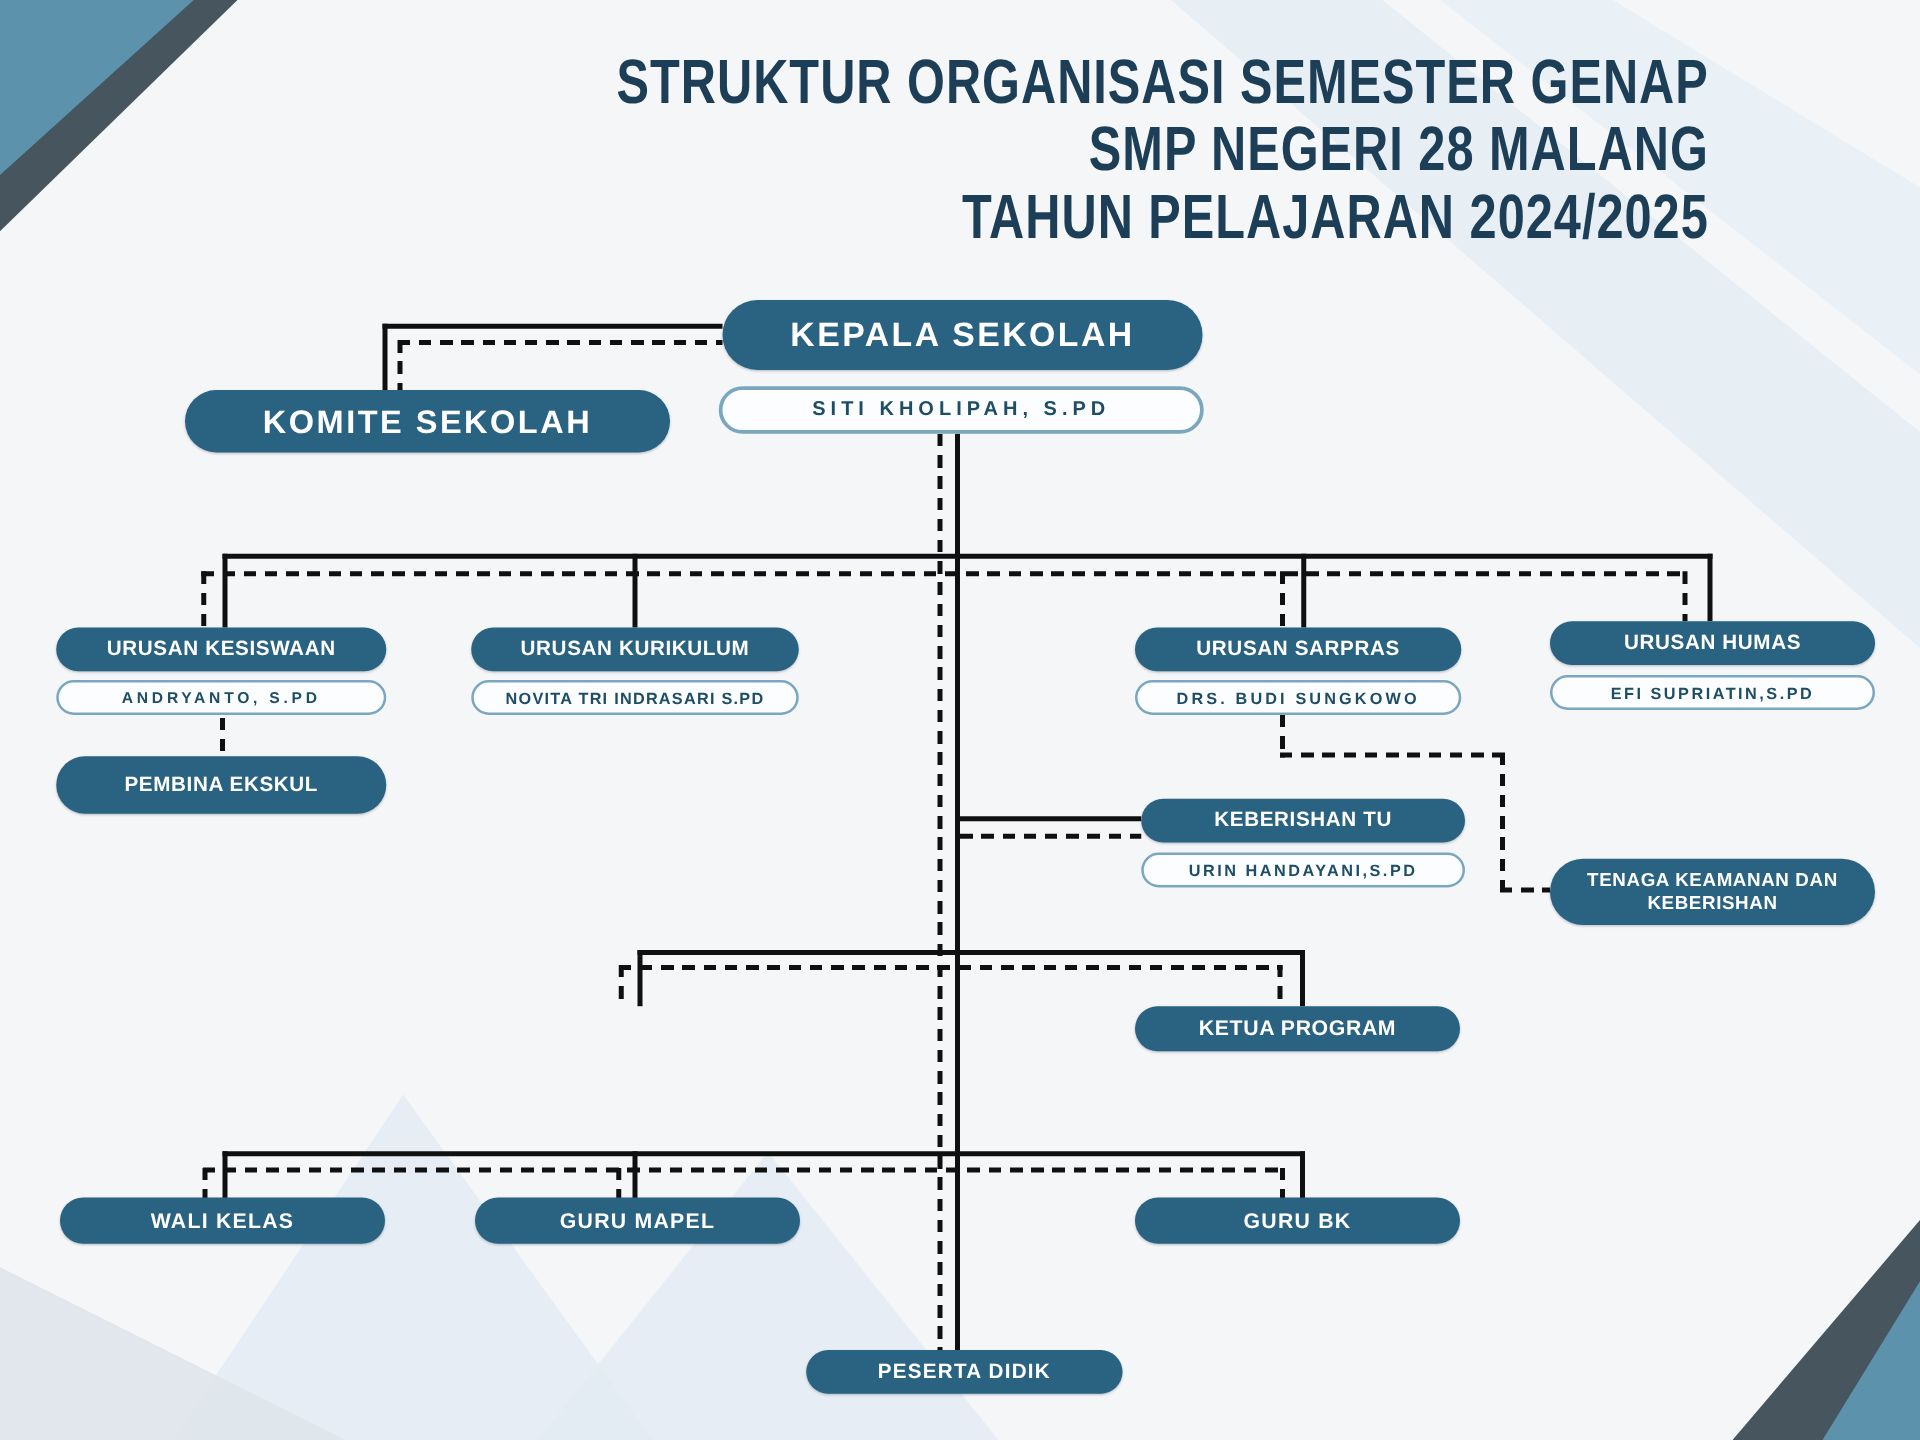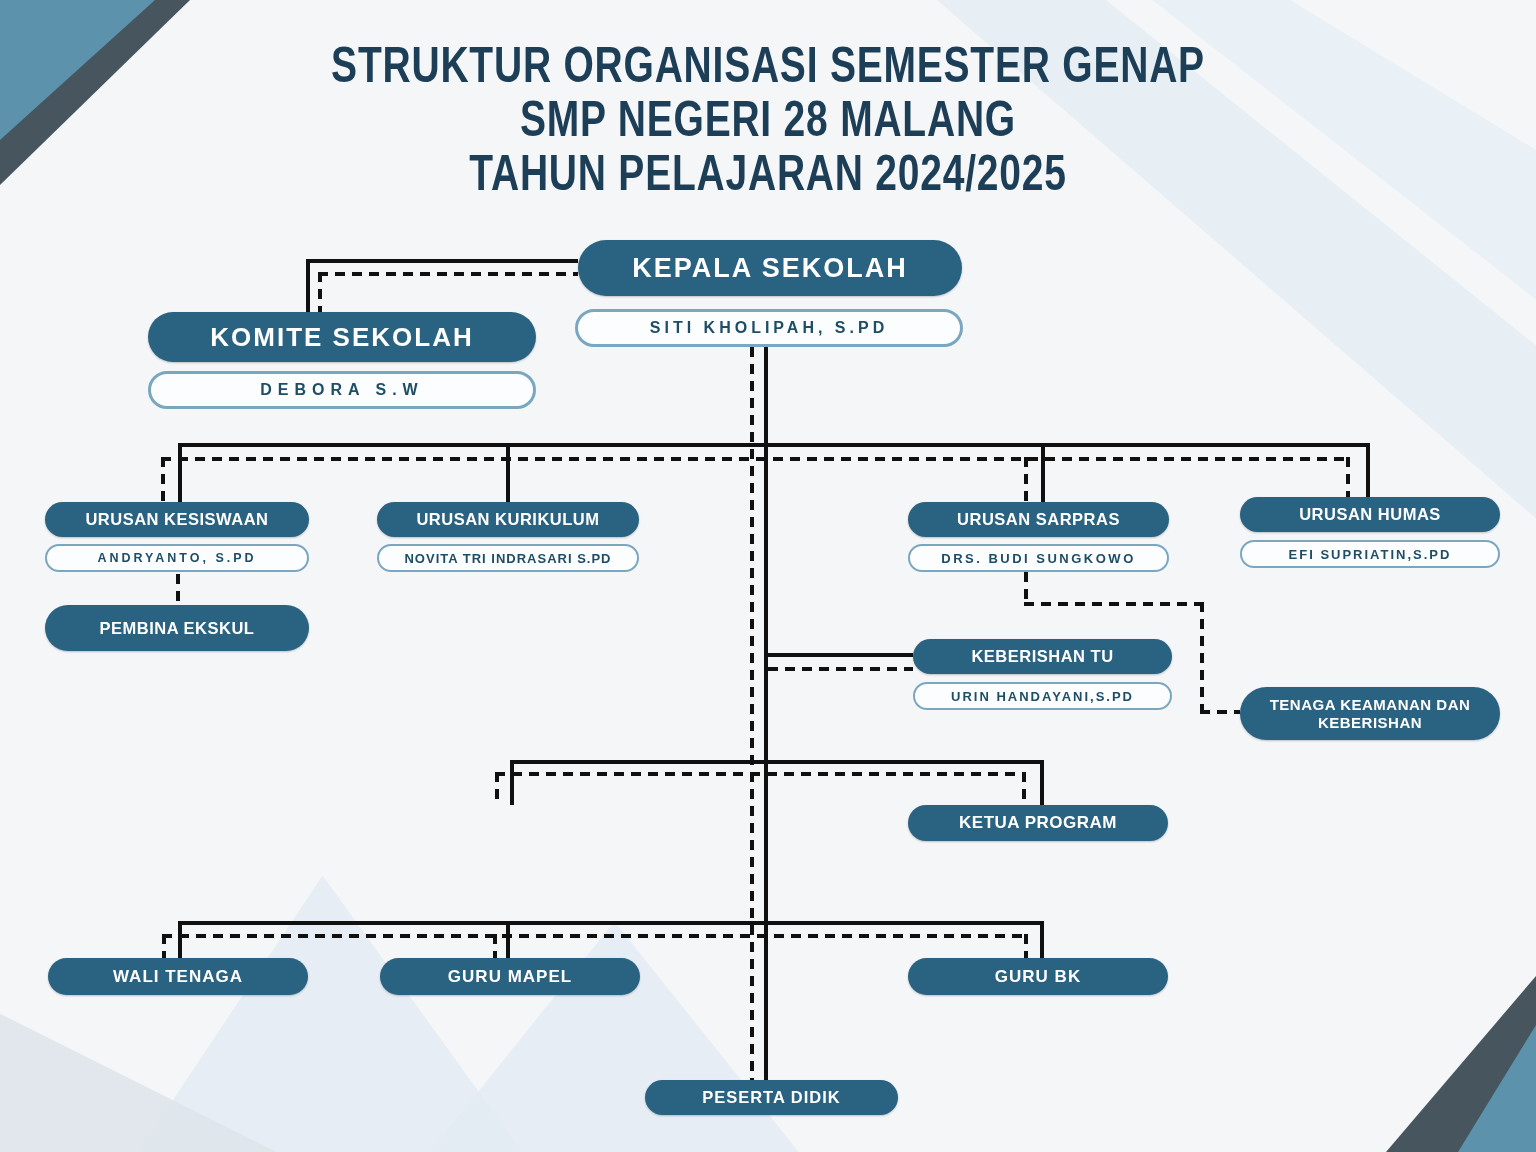--- a/index.html
+++ b/index.html
@@ -12,21 +12,21 @@
 
   
   .bg{position:absolute;inset:0;pointer-events:none;}
   .chev{position:absolute;inset:0;}
 
   
   .corner{position:absolute;}
 
   
   .title{
-    position:absolute;left:0;top:38px;width:1536px;text-align:center;
+    position:absolute;left:0;top:38px;width:1536px;text-align:right;
     color:#1d3e57;font-weight:800;line-height:1.08;
   }
   .title .line{display:block;font-size:50px;letter-spacing:1px;transform:scaleX(0.78);transform-origin:center;white-space:nowrap;}
 
   
   .pill{
     position:absolute;display:flex;align-items:center;justify-content:center;
     background:#2a6281;color:#ffffff;border-radius:999px;
     font-weight:700;text-align:center;
     box-shadow:0 1px 2px rgba(20,40,60,0.25);
@@ -114,23 +114,20 @@
   <div class="pill" style="left:578px;top:240px;width:384px;height:56px;font-size:27px;letter-spacing:2px;">
     <span>KEPALA SEKOLAH</span>
   </div>
   <div class="name" style="left:575px;top:309px;width:388px;height:38px;font-size:16px;letter-spacing:4px;">
     <span>SITI KHOLIPAH, S.PD</span>
   </div>
 
   <div class="pill" style="left:148px;top:312px;width:388px;height:50px;font-size:26px;letter-spacing:2px;">
     <span>KOMITE SEKOLAH</span>
   </div>
-  <div class="name" style="left:148px;top:371px;width:388px;height:38px;font-size:16px;letter-spacing:6px;">
-    <span>DEBORA S.W</span>
-  </div>
 
   <div class="pill" style="left:45px;top:502px;width:264px;height:35px;font-size:16.5px;letter-spacing:.5px;">
     <span>URUSAN KESISWAAN</span>
   </div>
   <div class="name" style="left:45px;top:544px;width:264px;height:28px;font-size:12.5px;letter-spacing:3px;border-width:2.5px;">
     <span>ANDRYANTO, S.PD</span>
   </div>
   <div class="pill" style="left:45px;top:605px;width:264px;height:46px;font-size:16.5px;letter-spacing:.5px;">
     <span>PEMBINA EKSKUL</span>
   </div>
@@ -165,21 +162,21 @@
 
   <div class="pill" style="left:1240px;top:687px;width:260px;height:53px;font-size:15px;letter-spacing:.5px;line-height:1.15;padding:0 14px;box-sizing:border-box;">
     <span>TENAGA KEAMANAN DAN KEBERISHAN</span>
   </div>
 
   <div class="pill" style="left:908px;top:805px;width:260px;height:36px;font-size:17px;letter-spacing:.5px;">
     <span>KETUA PROGRAM</span>
   </div>
 
   <div class="pill" style="left:48px;top:958px;width:260px;height:37px;font-size:17px;letter-spacing:1px;">
-    <span>WALI TENAGA</span>
+    <span>WALI KELAS</span>
   </div>
   <div class="pill" style="left:380px;top:958px;width:260px;height:37px;font-size:17px;letter-spacing:1px;">
     <span>GURU MAPEL</span>
   </div>
   <div class="pill" style="left:908px;top:958px;width:260px;height:37px;font-size:17px;letter-spacing:1px;">
     <span>GURU BK</span>
   </div>
 
   <div class="pill" style="left:645px;top:1080px;width:253px;height:35px;font-size:16.5px;letter-spacing:1px;">
     <span>PESERTA DIDIK</span>

